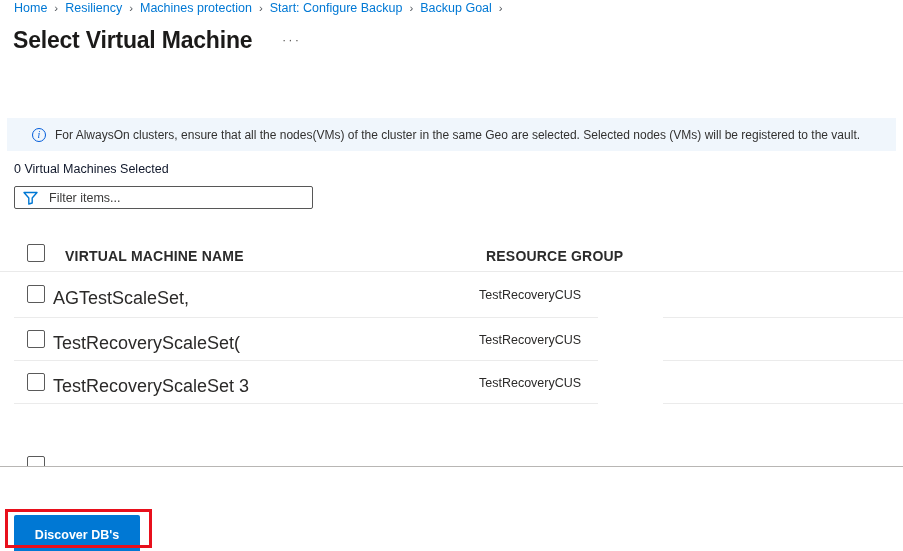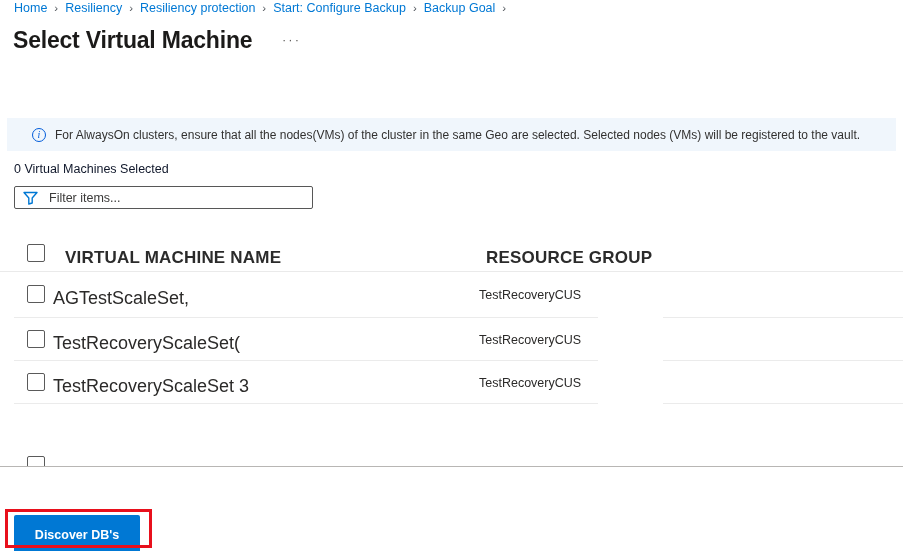--- a/index.html
+++ b/index.html
@@ -34,21 +34,21 @@
   
   .filter-box { position: absolute; top: 186px; left: 14px; width: 299px; height: 23px; border: 1px solid #575757; border-radius: 2px; background: #fff; display: flex; align-items: center; padding: 0 8px; gap: 11px; }
   .funnel-icon { flex: none; display: block; }
   .filter-input { border: none; outline: none; flex: 1; min-width: 0; font-size: 12.5px; font-family: inherit; color: #323130; background: transparent; padding: 0; }
   .filter-input::placeholder { color: #3b3a39; opacity: 1; }
 
   
   .checkbox { width: 18px; height: 18px; border: 1px solid #5a5a5a; border-radius: 2px; background: #fff; cursor: pointer; }
   .table-header { position: absolute; top: 238px; left: 0; right: 0; height: 34px; border-bottom: 1px solid #eaeaea; }
   .table-header .checkbox { position: absolute; left: 27px; top: 6px; }
-  .th { position: absolute; top: 10px; font-size: 17px; font-weight: 700; color: #2b2b2b; letter-spacing: 0.2px; }
+  .th { position: absolute; top: 10px; font-size: 14px; font-weight: 700; color: #2b2b2b; letter-spacing: 0.2px; }
   .th-name { left: 65px; }
   .th-rg { left: 486px; }
 
   .rows { position: absolute; top: 272px; left: 0; right: 0; }
   .vm-row { position: relative; height: 43px; cursor: pointer; }
   .vm-row:first-child { height: 46px; }
   .vm-row .checkbox { position: absolute; left: 27px; top: 50%; margin-top: -10px; }
   .cell-name { position: absolute; left: 53px; top: 50%; margin-top: -7px; font-size: 18px; color: #2b2a29; white-space: nowrap; }
   .cell-rg { position: absolute; left: 479px; top: 50%; margin-top: -7px; font-size: 12.5px; color: #2b2a29; white-space: nowrap; }
   .div-left { position: absolute; bottom: 0; left: 14px; width: 584px; border-bottom: 1px solid #ebebeb; }
@@ -66,21 +66,21 @@
   .annotation { position: absolute; top: 42px; left: 5px; width: 147px; height: 39px; border: 3px solid #e8101c; pointer-events: none; }
 </style>
 </head>
 <body>
 
 <nav class="breadcrumb">
   <a class="crumb">Home</a>
   <span class="crumb-sep">›</span>
   <a class="crumb">Resiliency</a>
   <span class="crumb-sep">›</span>
-  <a class="crumb">Resiliency protection</a>
+  <a class="crumb">Machines protection</a>
   <span class="crumb-sep">›</span>
   <a class="crumb">Start: Configure Backup</a>
   <span class="crumb-sep">›</span>
   <a class="crumb">Backup Goal</a>
   <span class="crumb-sep">›</span>
 </nav>
 
 <h1 class="page-title">Select Virtual Machine</h1>
 <span class="more-dots">···</span>
 

